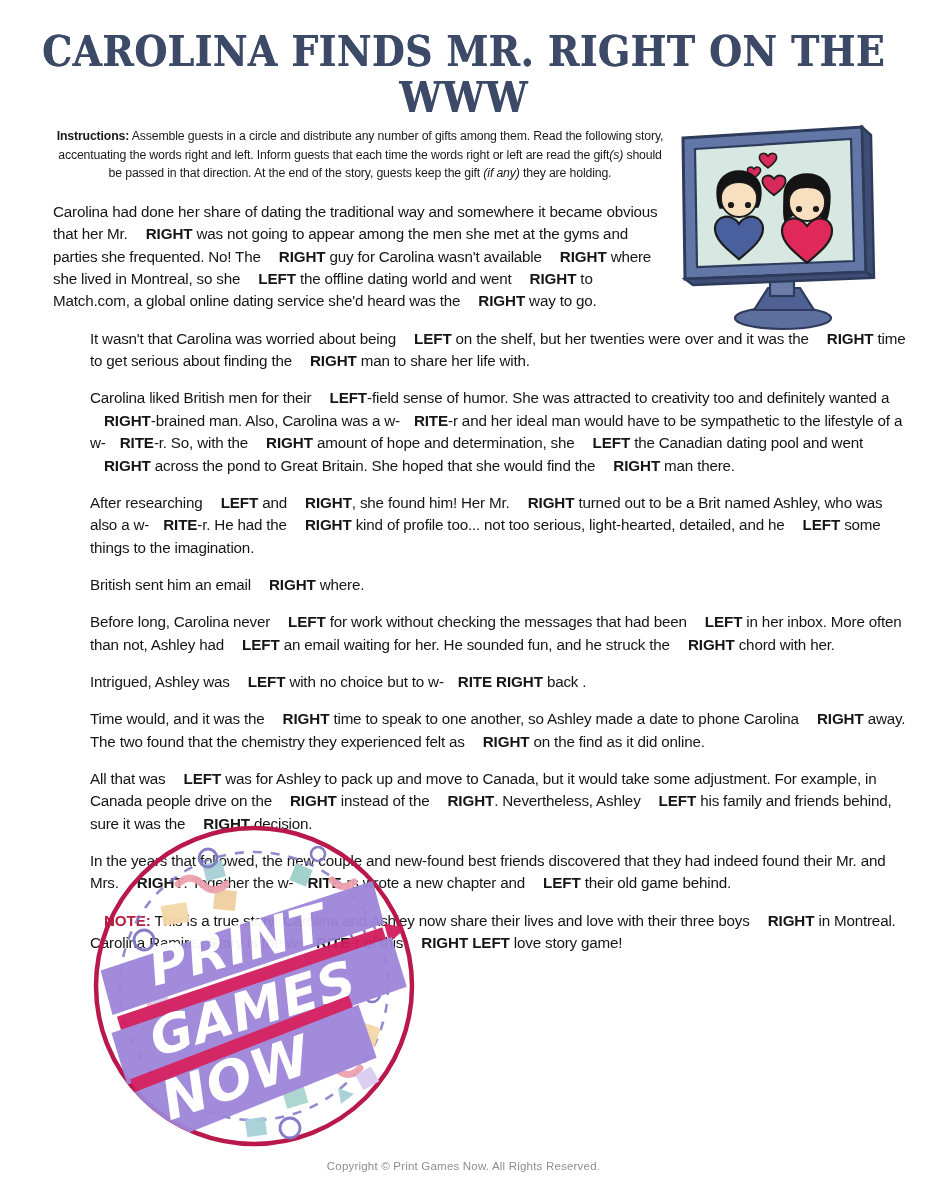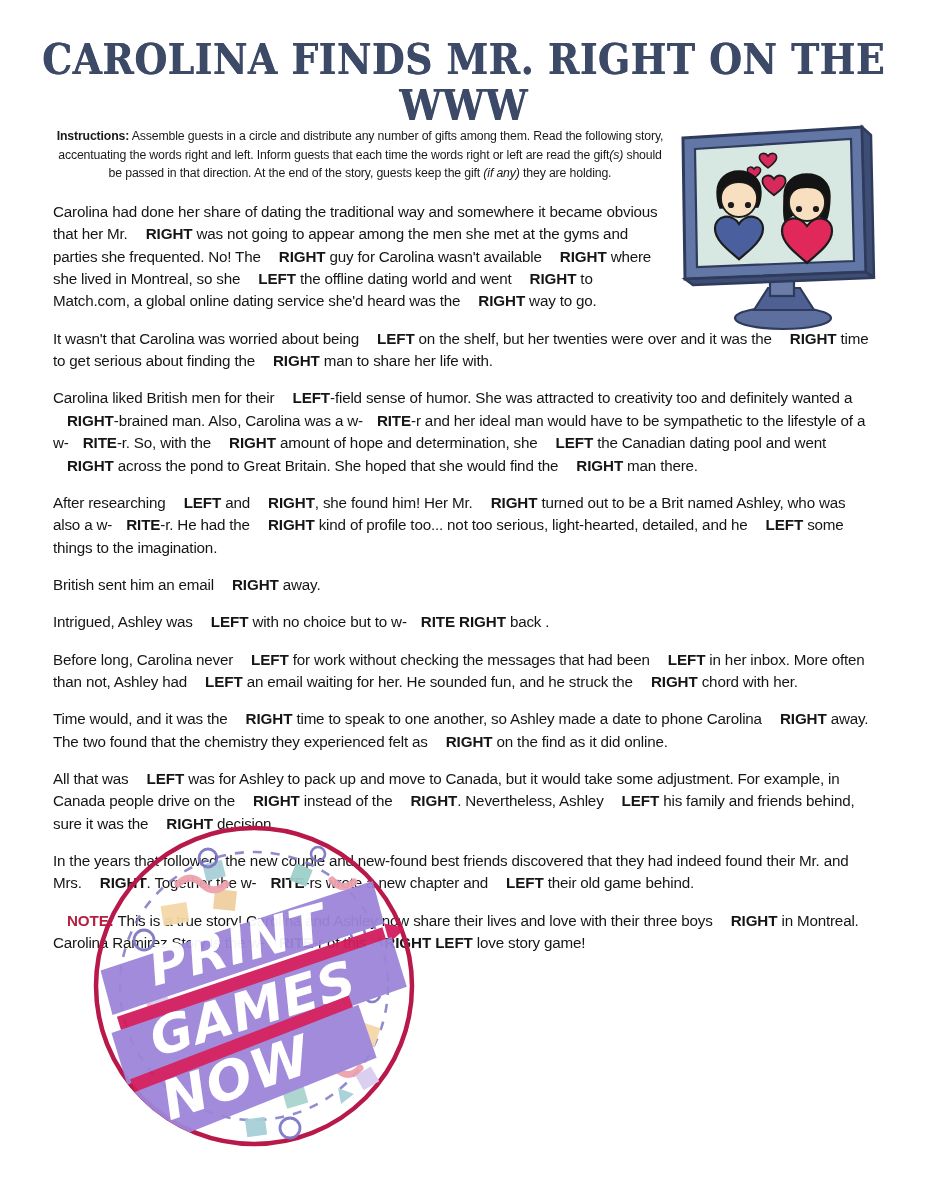--- a/index.html
+++ b/index.html
@@ -20,21 +20,21 @@
   
   .page {
     position: relative;
     width: 927px;
     height: 1200px;
     background: #ffffff;
   }
 
   
   .title-block {
-    padding-top: 36px;
+    padding-top: 28px;
     text-align: center;
   }
   .main-title {
     font-family: "DejaVu Serif", "Liberation Serif", serif;
     font-weight: bold;
     font-size: 37px;
     letter-spacing: 0.5px;
     color: #3c4a68;
     margin: 0;
     line-height: 1.05;
@@ -76,21 +76,21 @@
   }
   .para {
     font-size: 15.2px;
     line-height: 1.47;
     color: #151515;
     margin: 0 0 15px 0;
     letter-spacing: -0.18px;
     text-align: left;
   }
   .para.narrow { width: 614px; }
-  .para.wide   { width: 822px; }
+  .para.wide   { width: 822px; margin-left: 37px; }
   .para b { font-weight: bold; letter-spacing: -0.1px; padding-left: 14px; }
   .para .note-label { color: #b5203f; font-weight: bold; }
 
   
   .monitor {
     position: absolute;
     left: 676px;
     top: 122px;
     width: 212px;
     height: 212px;
@@ -183,25 +183,25 @@
     <div class="story">
 
       <p class="para narrow"><span>Carolina had done her share of dating the traditional way and somewhere it became obvious that her Mr. </span><b>RIGHT</b><span> was not going to appear among the men she met  at the gyms and parties she frequented.  No!  The </span><b>RIGHT</b><span> guy for Carolina wasn't available </span><b>RIGHT</b><span> where she lived in Montreal, so she </span><b>LEFT</b><span> the offline dating world and  went </span><b>RIGHT</b><span> to  Match.com, a global online dating service she'd heard was the </span><b>RIGHT</b><span> way to go.</span></p>
 
       <p class="para wide"><span>It wasn't that Carolina was worried about being </span><b>LEFT</b><span> on the shelf,  but her  twenties were over and it was the </span><b>RIGHT</b><span> time to get serious about finding the </span><b>RIGHT</b><span> man to share her life with.</span></p>
 
       <p class="para wide"><span>Carolina liked British men for their </span><b>LEFT</b><span>-field sense of humor.    She was attracted to   creativity too and definitely wanted a </span><b>RIGHT</b><span>-brained man.  Also, Carolina was a w-</span><b>RITE</b><span>-r and her ideal man would have to be sympathetic to the lifestyle of a w-</span><b>RITE</b><span>-r.   So, with the </span><b>RIGHT</b><span> amount of hope and determination, she </span><b>LEFT</b><span> the Canadian dating pool and went </span><b>RIGHT</b><span> across the pond to Great Britain.  She hoped that she would find the </span><b>RIGHT</b><span> man there.</span></p>
 
       <p class="para wide"><span>After researching </span><b>LEFT</b><span> and </span><b>RIGHT</b><span>, she found him!   Her Mr. </span><b>RIGHT</b><span> turned out to be a Brit named  Ashley, who was also a w-</span><b>RITE</b><span>-r.  He had the </span><b>RIGHT</b><span> kind of profile too... not too serious, light-hearted, detailed, and he </span><b>LEFT</b><span> some things to the imagination.</span></p>
 
-      <p class="para wide"><span>British sent him an email </span><b>RIGHT</b><span> away.</span></p>
+      <p class="para wide"><span>British sent him an email </span><b>RIGHT</b><span> where.</span></p>
+
+      <p class="para wide"><span>Before long, Carolina never </span><b>LEFT</b><span> for work without checking the messages that had been </span><b>LEFT</b><span> in her inbox.  More often than not, Ashley had </span><b>LEFT</b><span> an email waiting for her.    He sounded fun, and he struck the </span><b>RIGHT</b><span> chord with her.</span></p>
 
       <p class="para wide"><span>Intrigued, Ashley was </span><b>LEFT</b><span> with no choice but to w-</span><b>RITE RIGHT</b><span> back .</span></p>
-
-      <p class="para wide"><span>Before long, Carolina never </span><b>LEFT</b><span> for work without checking the messages that had been </span><b>LEFT</b><span> in her inbox.  More often than not, Ashley had </span><b>LEFT</b><span> an email waiting for her.    He sounded fun, and he struck the </span><b>RIGHT</b><span> chord with her.</span></p>
 
       <p class="para wide"><span>Time would, and it was the </span><b>RIGHT</b><span> time to speak to one another, so Ashley made a date to phone Carolina </span><b>RIGHT</b><span> away.  The two  found that the chemistry they experienced felt as </span><b>RIGHT</b><span>  on the find as it did online.</span></p>
 
 
       <p class="para wide"><span>All that was </span><b>LEFT</b><span> was for Ashley to pack up and move to Canada, but it would take  some adjustment.  For example, in Canada people drive on the </span><b>RIGHT</b><span> instead of the </span><b>RIGHT</b><span>.   Nevertheless, Ashley </span><b>LEFT</b><span> his family and friends behind, sure it was the </span><b>RIGHT</b><span> decision.</span></p>
 
       <p class="para wide"><span> In the years that followed, the new couple and new-found best friends discovered that they had indeed found their Mr. and Mrs. </span><b>RIGHT</b><span>.  Together the w-</span><b>RITE</b><span>-rs wrote a new chapter and </span><b>LEFT</b><span> their old game behind.</span></p>
 
       <p class="para wide"><b class="note-label">NOTE:</b><span>  This is a true story!  Carolina and Ashley now share their lives and love with their  three boys </span><b>RIGHT</b><span> in Montreal.  Carolina Ramirez Story is the w-</span><b>RITE</b><span>-r of this </span><b>RIGHT LEFT</b><span> love story game!</span></p>
 
@@ -268,14 +268,15 @@
 
         <g transform="rotate(-19 168 246)">
           <path d="M46 220 L280 212 L280 228 L46 238 Z" fill="#d11c5e"></path>
           <path d="M38 234 L286 224 L286 280 L38 292 Z" fill="#9d85d8"></path>
           <text class="wm-band-text" x="70" y="272" font-size="54">NOW</text>
         </g>
       </g>
     </svg>
   </div>
 
+  <div class="footer">Copyright © Print Games Now. All Rights Reserved.</div>
 
 </div>
 
 </body></html>

